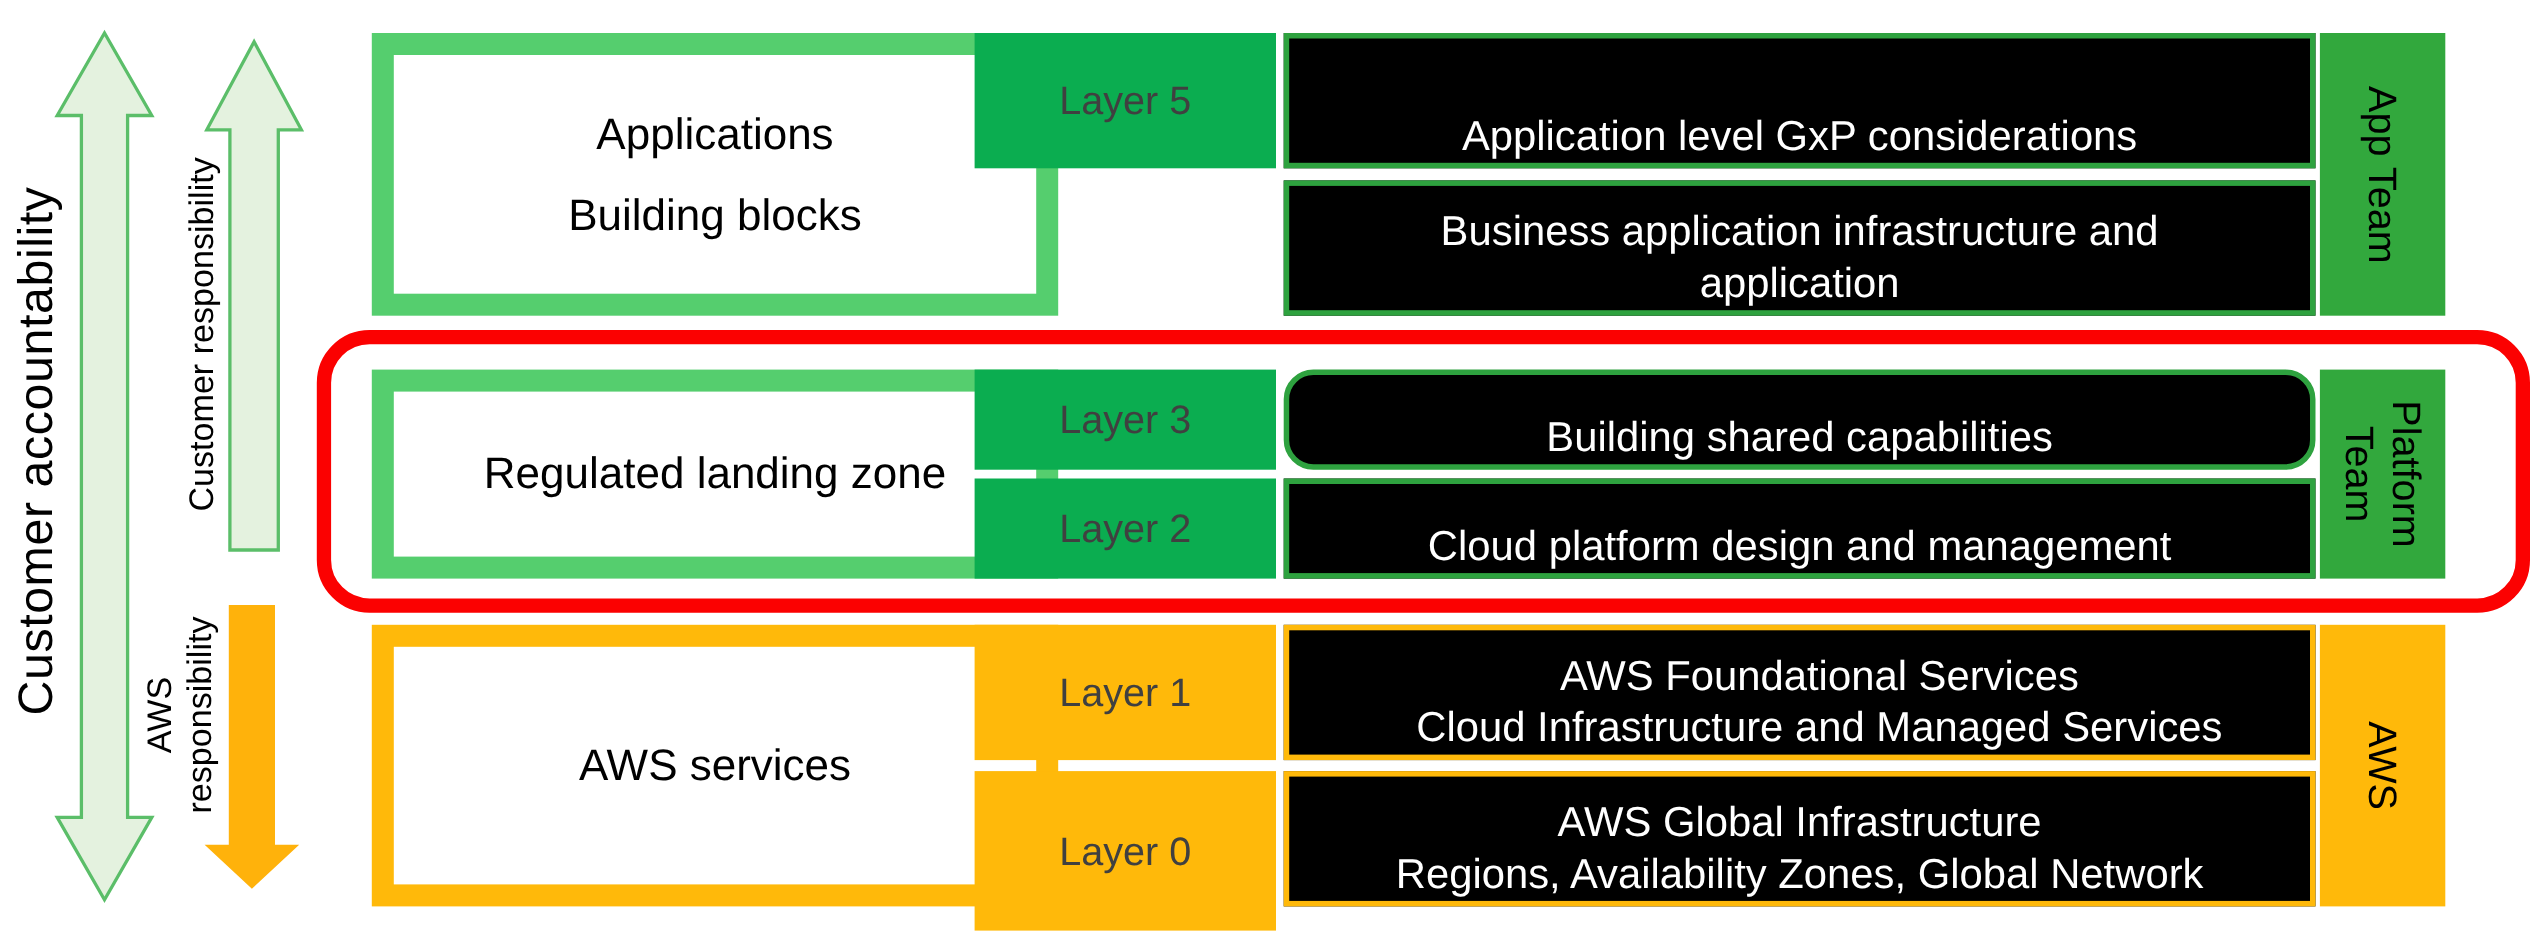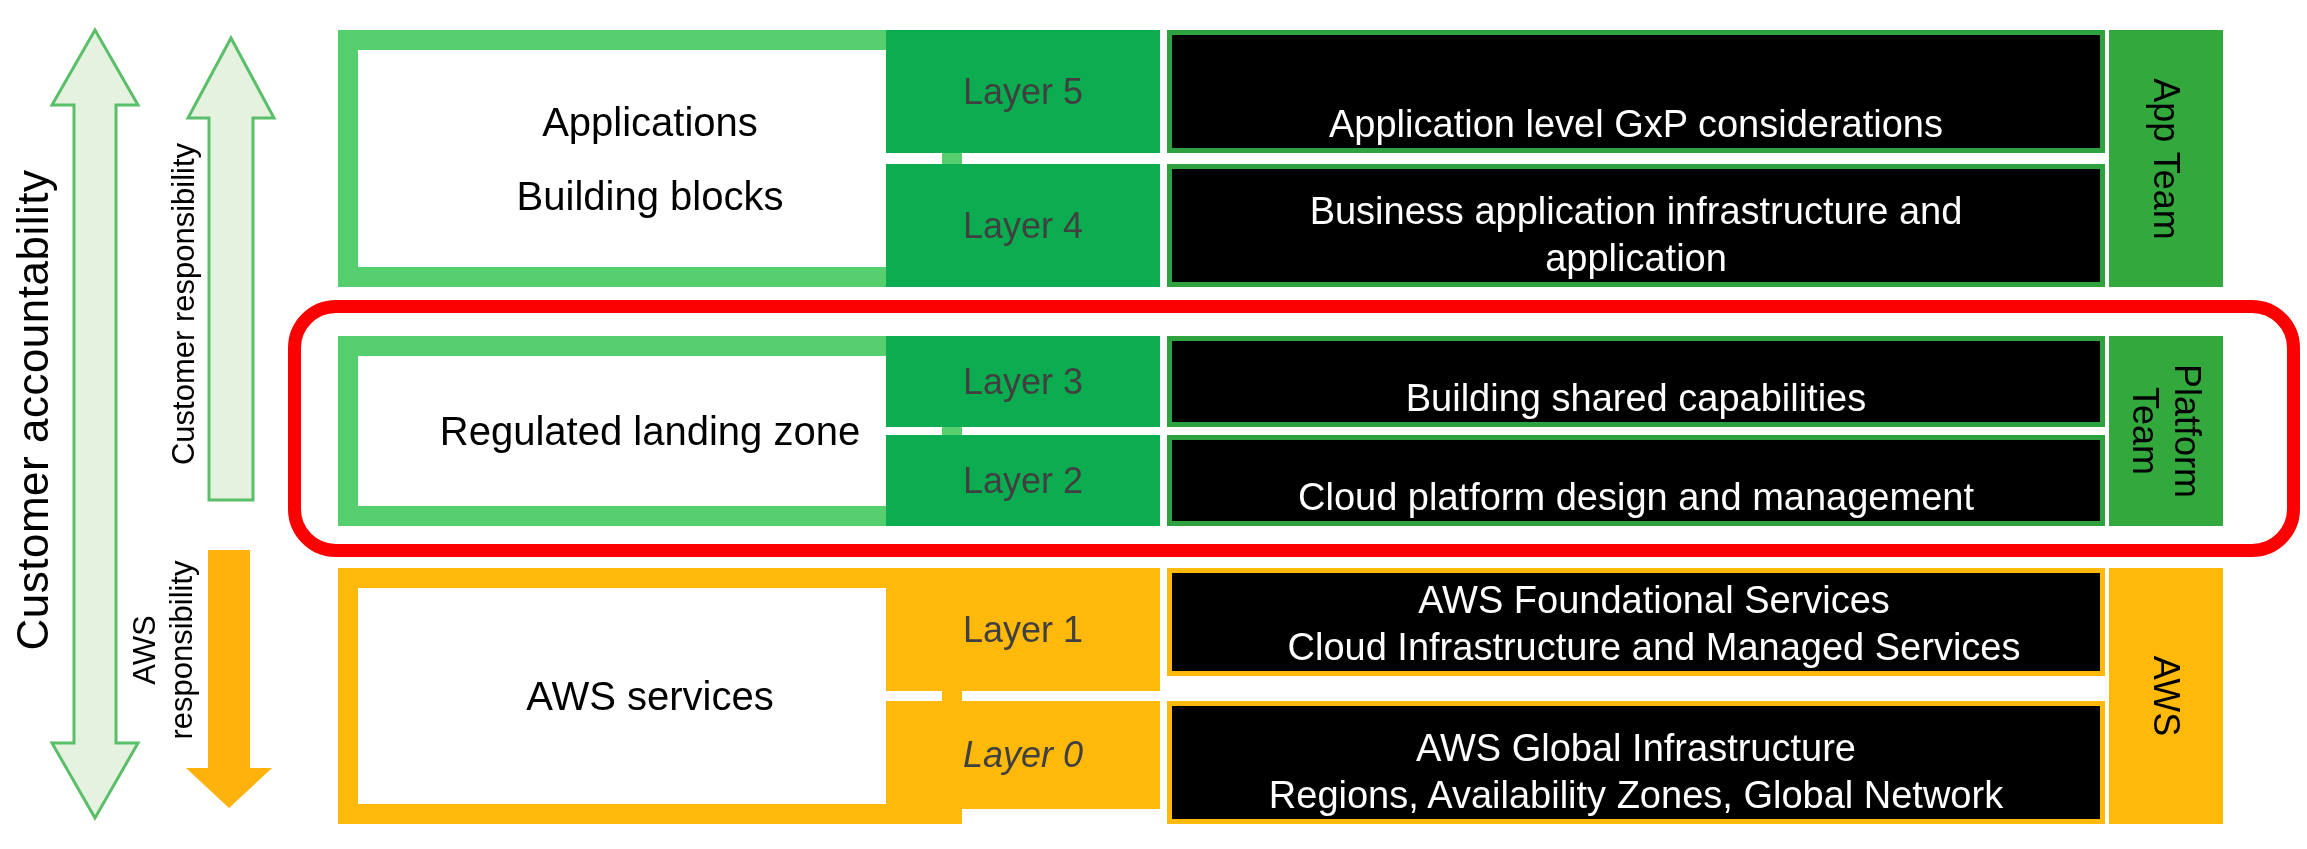--- a/index.html
+++ b/index.html
@@ -143,43 +143,40 @@
   </div>
 
   <div class="layer-tile tile-green" style="top:30px; height:123px;">
     <span>Layer 5</span>
   </div>
   <div class="desc-tile desc-green" style="top:30px; height:123px;">
     <div>Application level GxP considerations</div>
     <div></div>
   </div>
 
-  <div class="layer-tile tile-green" style="top:164px; height:123px;">
-    <span>Layer 4</span>
-  </div>
   <div class="desc-tile desc-green" style="top:164px; height:123px;">
     <div>Business application infrastructure and</div>
     <div>application</div>
   </div>
 
   <div class="team-box team-green" style="top:30px; height:257px;">
     <div class="team-rot">
       <div class="line">App Team</div>
       <div class="line"></div>
     </div>
   </div>
 
   <div class="frame-box frame-green" style="top:336px; height:190px;">
     <div class="bline">Regulated landing zone</div>
   </div>
 
   <div class="layer-tile tile-green" style="top:336px; height:91px;">
     <span>Layer 3</span>
   </div>
-  <div class="desc-tile desc-green" style="top:336px; height:91px;">
+  <div class="desc-tile desc-green" style="top:336px; height:91px;border-radius:27px;">
     <div>Building shared capabilities</div>
     <div></div>
   </div>
 
   <div class="layer-tile tile-green" style="top:435px; height:91px;align-items:center;">
     <span>Layer 2</span>
   </div>
   <div class="desc-tile desc-green" style="top:435px; height:91px;">
     <div>Cloud platform design and management</div>
     <div></div>
@@ -192,26 +189,26 @@
     </div>
   </div>
 
   <div class="frame-box frame-amber" style="top:568px; height:256px;">
     <div class="bline">AWS services</div>
   </div>
 
   <div class="layer-tile tile-amber" style="top:568px; height:123px;">
     <span>Layer 1</span>
   </div>
-  <div class="desc-tile desc-amber" style="top:568px; height:108px;padding-left:36px;">
+  <div class="desc-tile desc-amber" style="top:568px; height:123px;padding-left:36px;">
     <div>AWS Foundational Services</div>
     <div>Cloud Infrastructure and Managed Services</div>
   </div>
 
-  <div class="layer-tile tile-amber" style="top:701px; height:108px;font-style:italic;">
+  <div class="layer-tile tile-amber" style="top:701px; height:145px;">
     <span>Layer 0</span>
   </div>
   <div class="desc-tile desc-amber" style="top:701px; height:123px;">
     <div>AWS Global Infrastructure</div>
     <div>Regions, Availability Zones, Global Network</div>
   </div>
 
   <div class="team-box team-amber" style="top:568px; height:256px;">
     <div class="team-rot">
       <div class="line">AWS</div>

